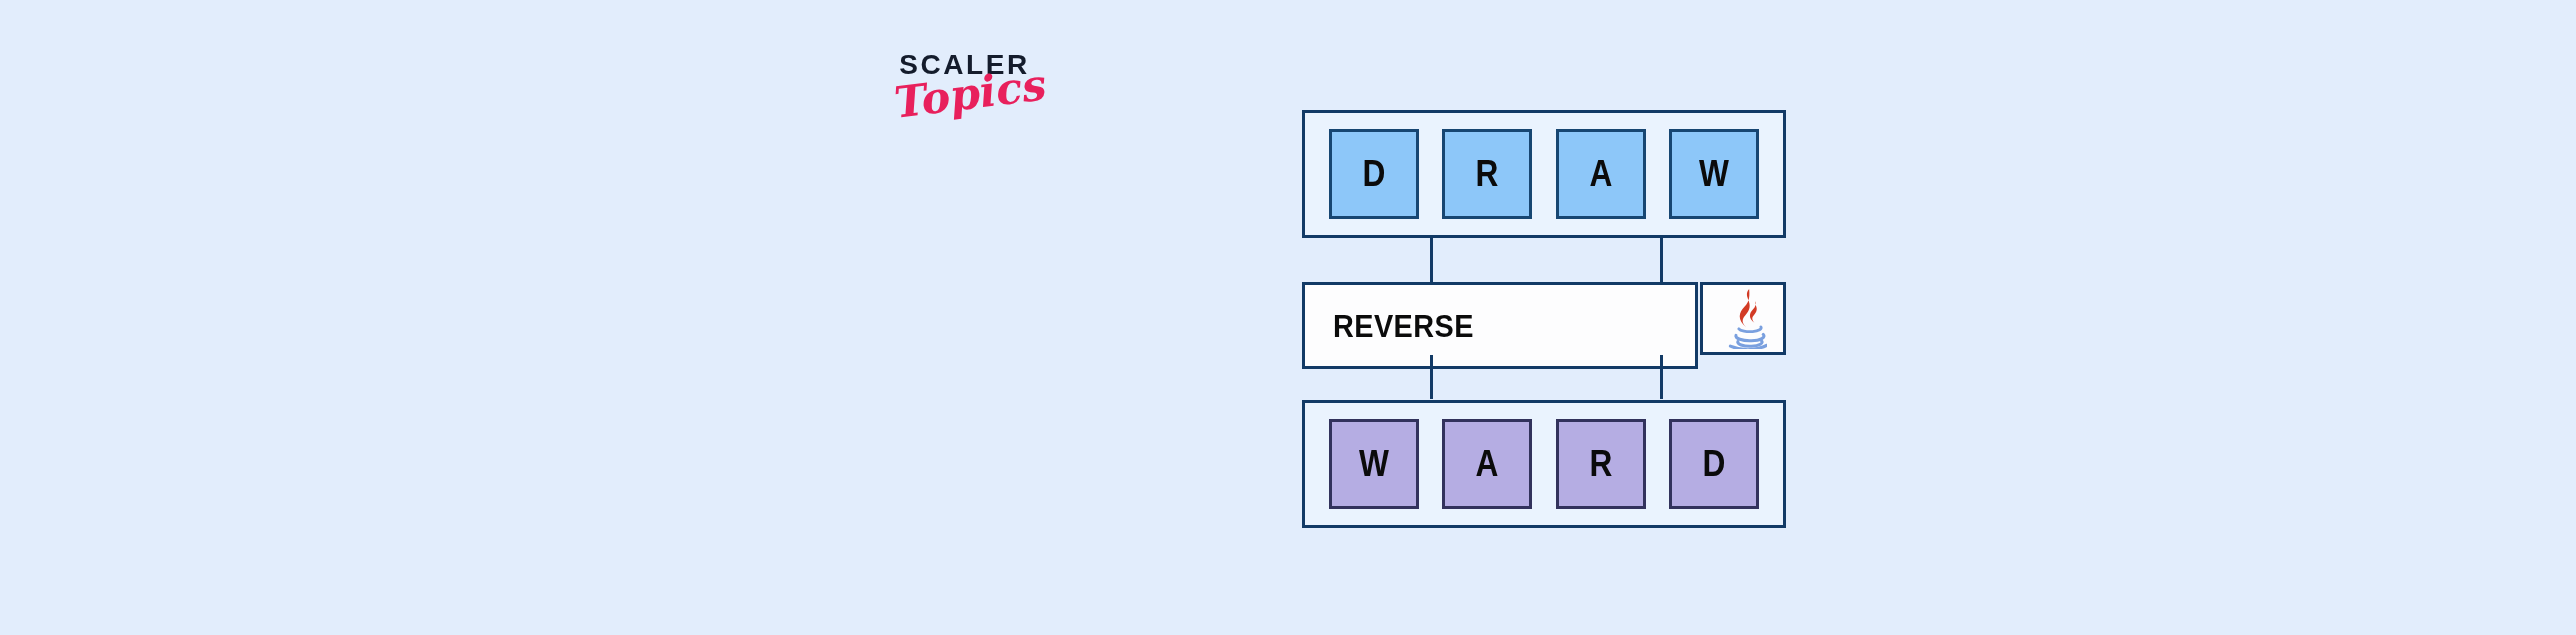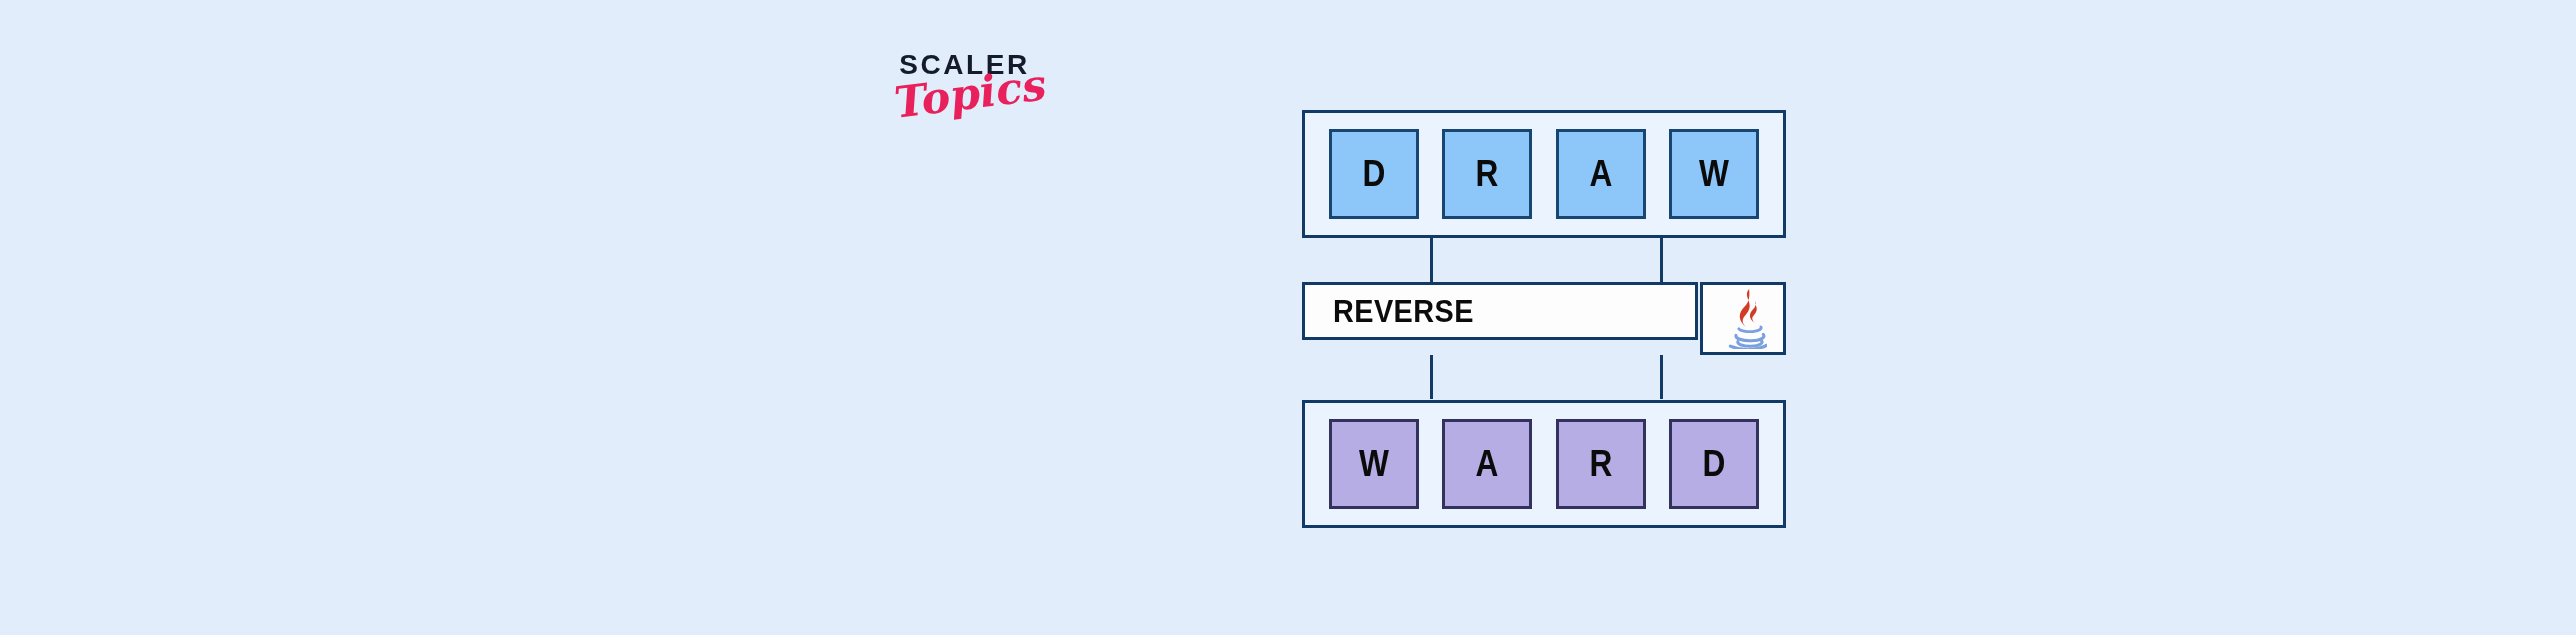--- a/index.html
+++ b/index.html
@@ -66,21 +66,21 @@
   .connector.c-left{left:128px;}
   .connector.c-right{left:358px;}
   .connector.row1{top:128px;}
   .connector.row2{top:245px;}
 
   .middle-row{
     position:absolute;top:172px;left:0;width:484px;height:73px;
     display:flex;gap:2.1px;
   }
   .reverse-box{
-    width:396px;height:58px;box-sizing:border-box;
+    width:396px;height:87px;box-sizing:border-box;
     background:var(--white,#fdfdfe);
     border:3.1px solid var(--border-navy,#123a66);
     display:flex;align-items:center;
     padding-left:28px;
   }
   .reverse-label{
     font-weight:bold;font-size:32px;color:#0b0b0b;
     transform:scaleX(0.9);transform-origin:left center;
     line-height:1;letter-spacing:0.5px;
   }

